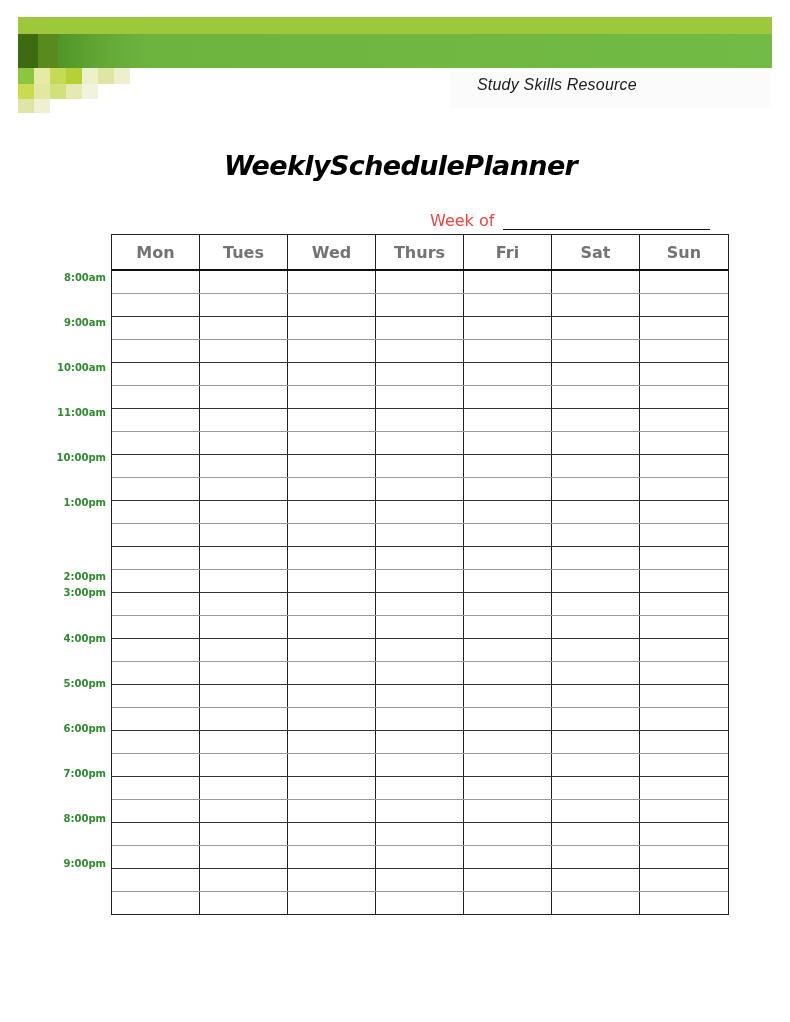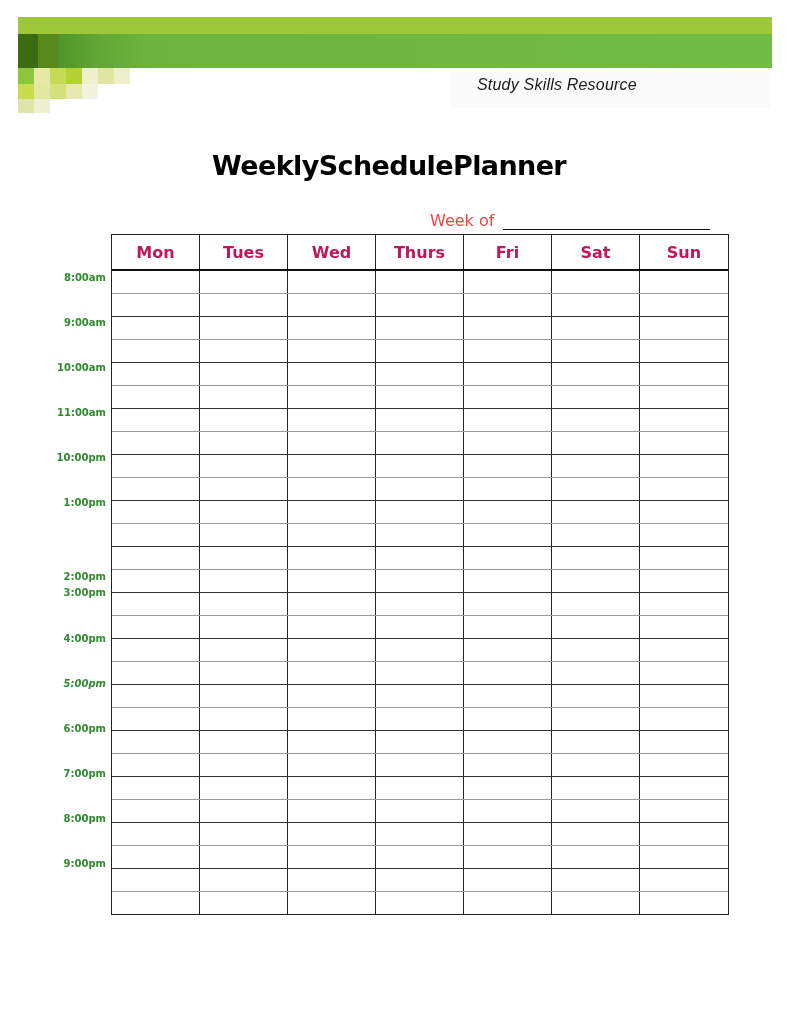--- a/index.html
+++ b/index.html
@@ -3,27 +3,27 @@
 <meta charset="utf-8">
 <style>
   html, body { margin: 0; padding: 0; background: #ffffff; }
   body { width: 790px; height: 1022px; position: relative; overflow: hidden; font-family: "Liberation Sans", "DejaVu Sans", sans-serif; }
   .band-top { position: absolute; left: 18px; top: 17px; width: 754px; height: 17px; background: #9dc83c; }
   .band-main { position: absolute; left: 18px; top: 34px; width: 754px; height: 34px;
     background: linear-gradient(to right, #3d6b12 0px, #3d6b12 20px, #5a8a1e 20px, #5a8a1e 40px, #4f9528 40px, #62a734 80px, #6db43f 130px, #72bb44 754px); }
   .sq { position: absolute; width: 16px; height: 16px; }
   .resource-box { position: absolute; left: 450px; top: 72px; width: 320px; height: 36px; background: #fbfbfb; }
   .resource { position: absolute; left: 477px; top: 76px; font-family: Liberation Sans, sans-serif; font-style: italic; font-size: 16px; color: #1a1a1a; letter-spacing: 0.2px; }
-  .title { position: absolute; left: 212px; top: 150px; font-family: "DejaVu Sans", sans-serif; font-weight: bold; font-size: 27px; color: #000; letter-spacing: -0.6px; word-spacing: -7px; }
+  .title { position: absolute; left: 224px; top: 150px; font-family: "DejaVu Sans", sans-serif; font-weight: bold; font-size: 27px; color: #000; letter-spacing: -0.6px; word-spacing: -7px; font-style: italic; }
   .weekof { position: absolute; left: 430px; top: 211px; font-family: "DejaVu Sans", sans-serif; font-size: 16px; color: #ef4444; }
   .weekof-line { position: absolute; left: 503px; top: 229px; width: 207px; height: 0; border-bottom: 1.5px solid #111; }
   .grid { position: absolute; left: 111px; top: 234px; width: 616px; border: 1.5px solid #222; box-sizing: content-box; }
   .hdr { display: flex; height: 34px; border-bottom: 2px solid #111; }
   .hdr .day { flex: 0 0 88px; box-sizing: border-box; border-right: 1.5px solid #222; display: flex; align-items: center; justify-content: center;
-    font-family: "DejaVu Sans", sans-serif; font-weight: bold; font-size: 16px; color: #be185d; }
+    font-family: "DejaVu Sans", sans-serif; font-weight: bold; font-size: 16px; color: #737373; }
   .hdr .day:last-child { border-right: none; }
   .hour { border-bottom: 1.5px solid #333; }
   .hour:last-child { border-bottom: none; }
   .half { display: flex; height: 22px; }
   .half.first { border-bottom: 1.5px solid #9a9a9a; }
   .cell { flex: 0 0 88px; box-sizing: border-box; border-right: 1.5px solid #222; }
   .cell:last-child { border-right: none; }
   .times { position: absolute; left: 0; top: 270px; width: 106px; }
   .tlabel { position: absolute; right: 0; font-family: "DejaVu Sans", sans-serif; font-weight: bold; font-size: 10px; color: #2e8b2e; white-space: nowrap; }
 </style>
@@ -61,21 +61,21 @@
 <div class="times" id="times">
     <div class="tlabel" style="top: 2px;">8:00am</div>
     <div class="tlabel" style="top: 47.07px;">9:00am</div>
     <div class="tlabel" style="top: 92.14px;">10:00am</div>
     <div class="tlabel" style="top: 137.21px; text-align: center;">11:00am</div>
     <div class="tlabel" style="top: 182.28px;">10:00pm</div>
     <div class="tlabel" style="top: 227.35px;">1:00pm</div>
     <div class="tlabel" style="top: 272.42px; margin-top: 29px;">2:00pm</div>
     <div class="tlabel" style="top: 317.49px;">3:00pm</div>
     <div class="tlabel" style="top: 362.56px;">4:00pm</div>
-    <div class="tlabel" style="top: 407.63px; font-style: italic;">5:00pm</div>
+    <div class="tlabel" style="top: 407.63px;">5:00pm</div>
     <div class="tlabel" style="top: 452.7px;">6:00pm</div>
     <div class="tlabel" style="top: 497.77px;">7:00pm</div>
     <div class="tlabel" style="top: 542.84px;">8:00pm</div>
     <div class="tlabel" style="top: 587.91px;">9:00pm</div>
   </div>
 
 <div class="grid">
   <div class="hdr" id="hdr">
       <div class="day">Mon</div>
       <div class="day">Tues</div>

